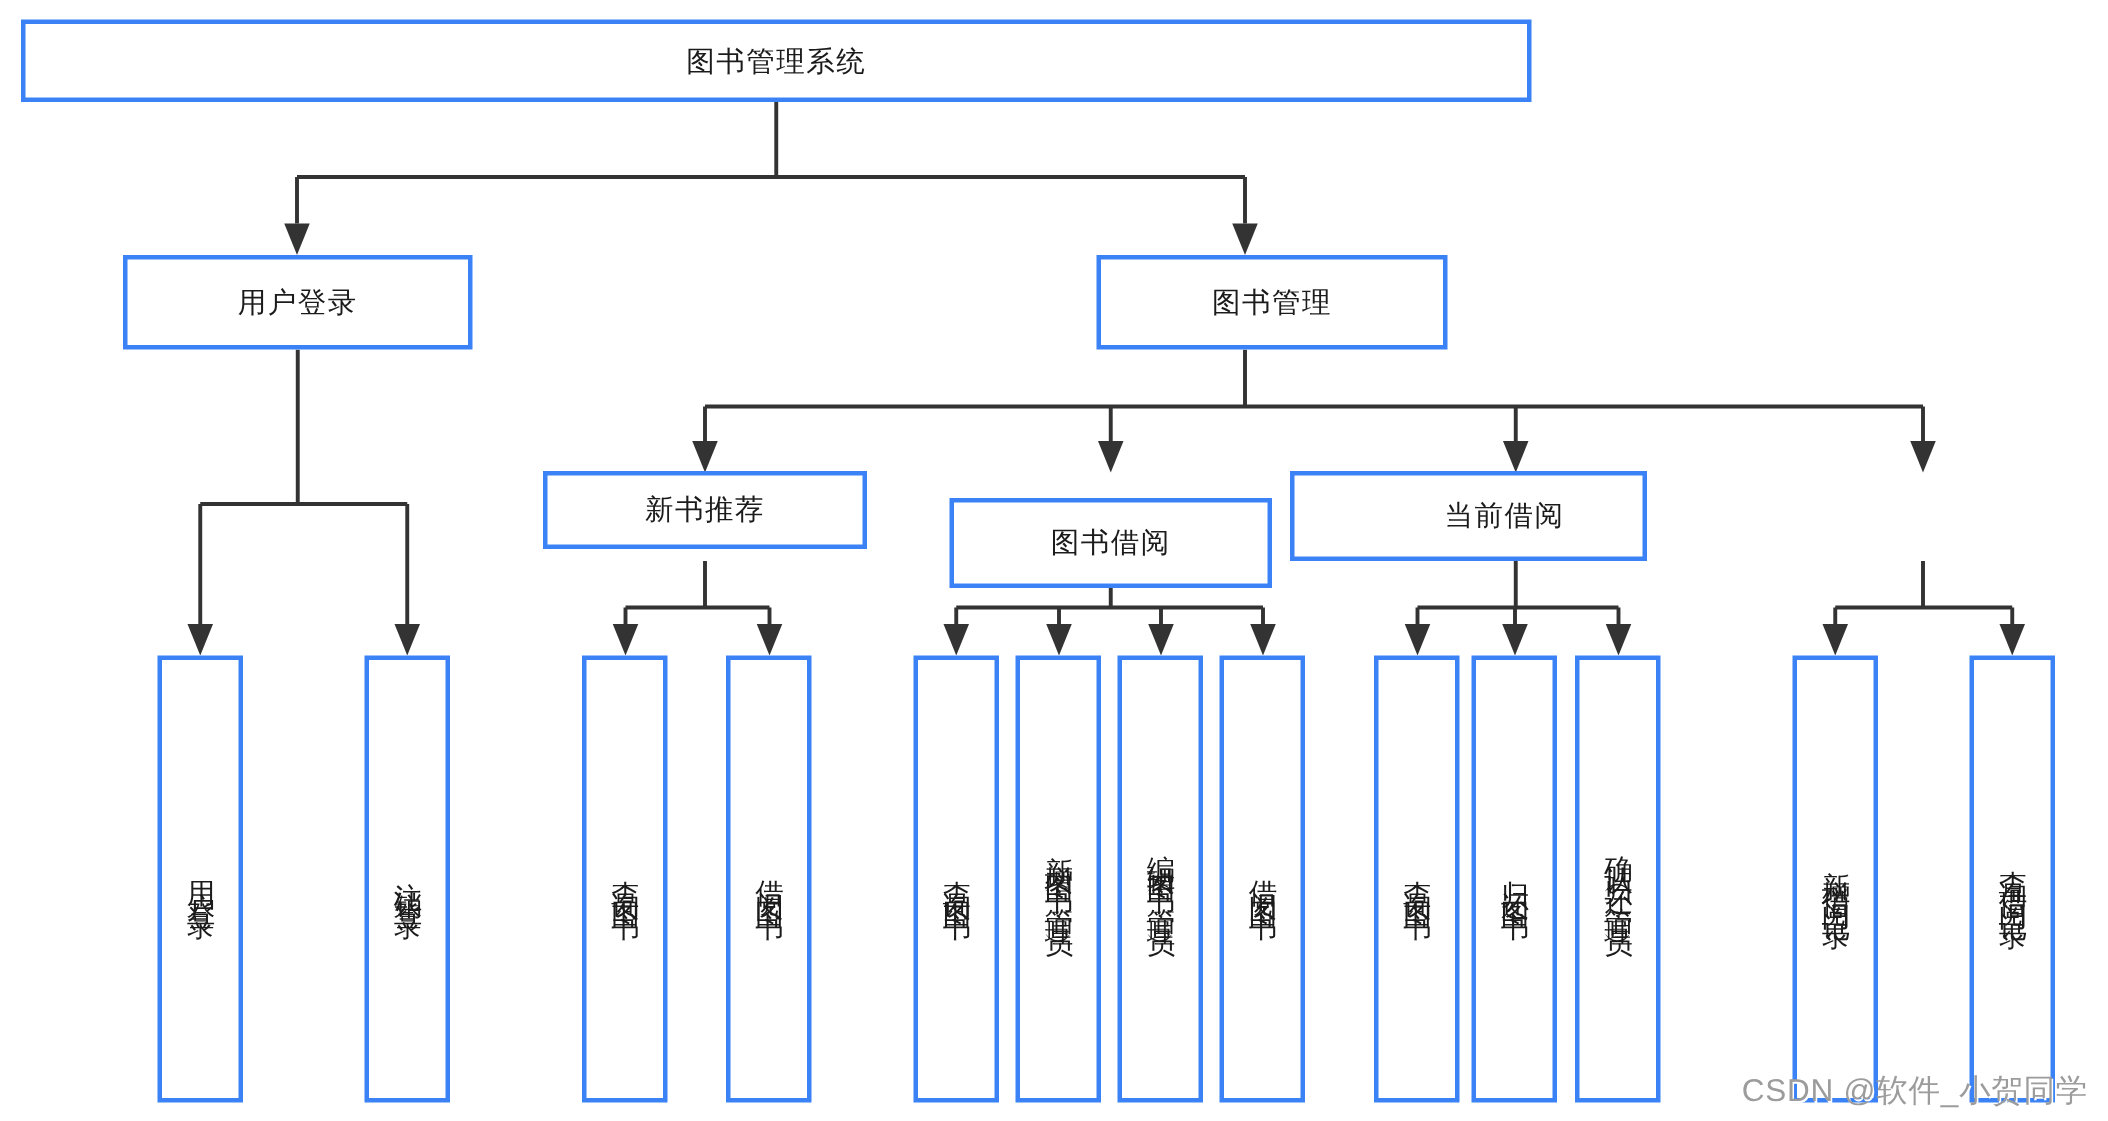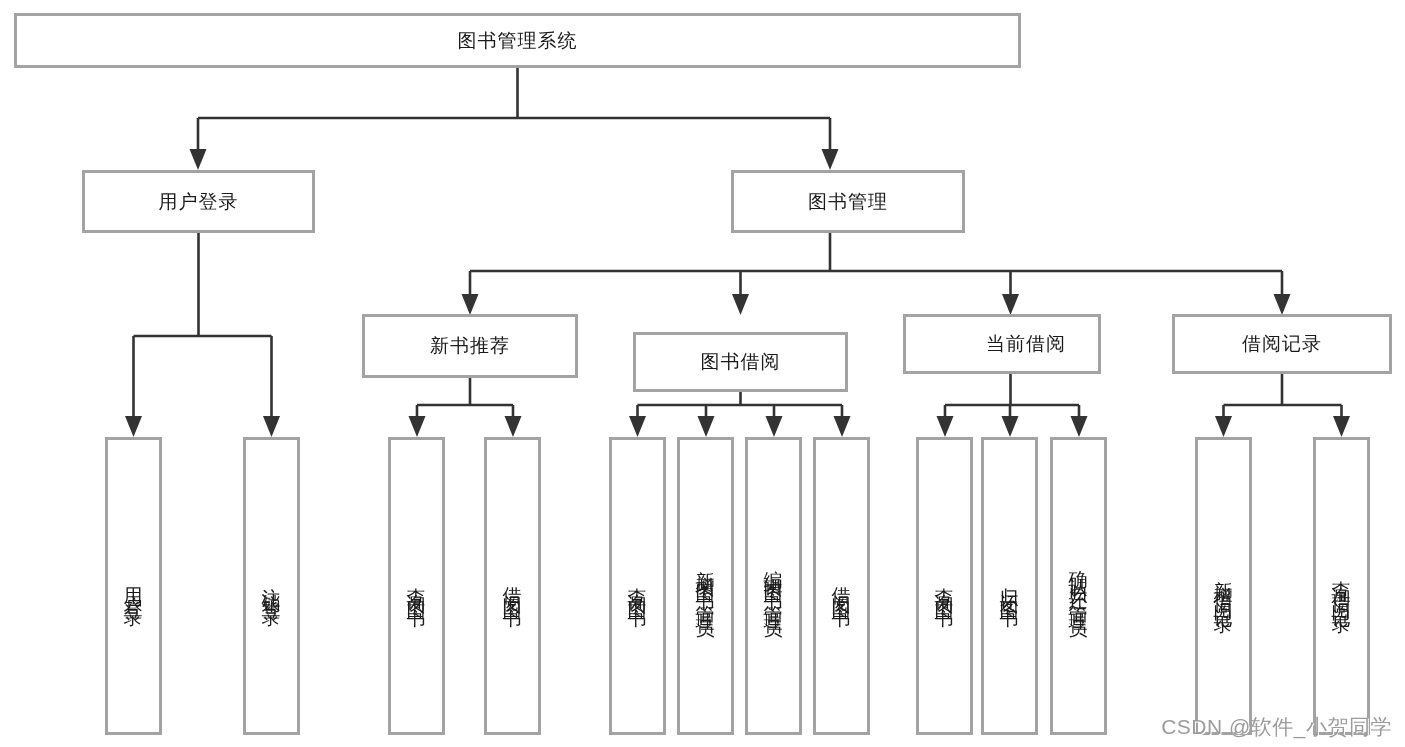--- a/index.html
+++ b/index.html
@@ -13,21 +13,21 @@
   }
   .wires {
     position: absolute;
     left: 0; top: 0;
     width: 1405px; height: 747px;
     pointer-events: none;
   }
   .box {
     position: absolute;
     box-sizing: border-box;
-    border: 3px solid #a3a3a3;
+    border: 3px solid #3b82f6;
     background: #ffffff;
     display: flex;
     align-items: center;
     justify-content: center;
     color: #1b1b1b;
     font-size: 19px;
     letter-spacing: 1px;
     z-index: 2;
   }
   .leaf {
@@ -119,31 +119,28 @@
     <span class="hlabel">图书管理系统</span>
   </div>
 
   <div class="box" style="left:82px; top:170px; width:233px; height:63px;">
     <span class="hlabel">用户登录</span>
   </div>
   <div class="box" style="left:713px; top:170px; width:234px; height:63px;margin-left:18px;">
     <span class="hlabel">图书管理</span>
   </div>
 
-  <div class="box" style="left:362px; top:314px; width:216px; height:64px;">
+  <div class="box" style="left:362px; top:314px; width:216px; height:52px;">
     <span class="hlabel">新书推荐</span>
   </div>
   <div class="box" style="left:633px; top:332px; width:215px; height:60px;">
     <span class="hlabel">图书借阅</span>
   </div>
-  <div class="box" style="left:903px; top:314px; width:198px; height:60px;padding-left:48px;">
+  <div class="box" style="left:860px; top:314px; width:238px; height:60px;padding-left:48px;">
     <span class="hlabel">当前借阅</span>
-  </div>
-  <div class="box" style="left:1172px; top:314px; width:220px; height:60px;">
-    <span class="hlabel">借阅记录</span>
   </div>
 
   <div class="box leaf" style="left:105px;">
     <span class="vtext">用户登录</span>
   </div>
   <div class="box leaf" style="left:243px;">
     <span class="vtext">注销登录</span>
   </div>
   <div class="box leaf" style="left:388px;">
     <span class="vtext">查询图书</span>

